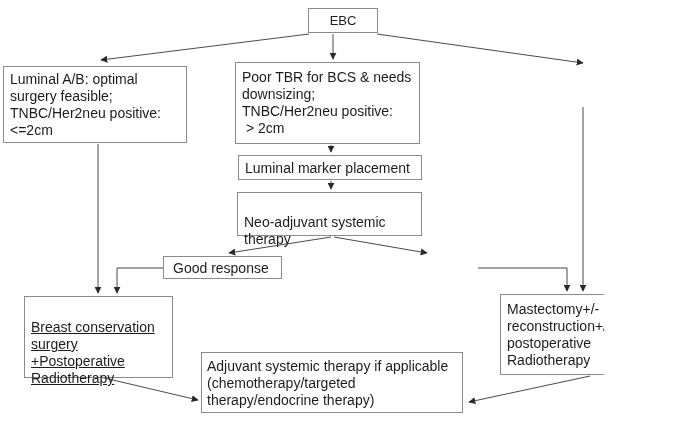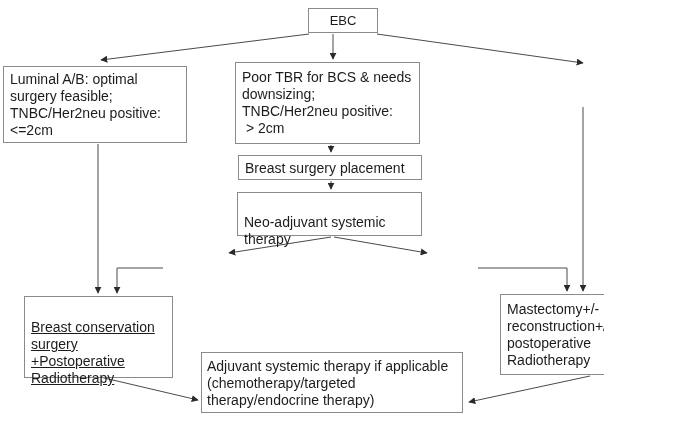--- a/index.html
+++ b/index.html
@@ -72,23 +72,24 @@
 
   <div class="node" id="node-luminal">Luminal A/B: optimal
 surgery feasible;
 TNBC/Her2neu positive:
 &lt;=2cm</div>
   <div class="node" id="node-poortbr">Poor TBR for BCS &amp; needs
 downsizing;
 TNBC/Her2neu positive:
 &nbsp;&gt; 2cm</div>
 
-  <div class="node" id="node-marker">Breast surgery placement</div>
+  <div class="node" id="node-marker">Luminal marker placement</div>
   <div class="node" id="node-neoadjuvant">Neo-adjuvant systemic
 therapy</div>
+  <div class="node" id="node-goodresponse">Good response</div>
 
   <div class="node" id="node-bcs-surgery">Breast conservation
 surgery
 +Postoperative
 Radiotherapy</div>
   <div class="node" id="node-mastectomy">Mastectomy+/-
 reconstruction+/-
 postoperative
 Radiotherapy</div>
   <div class="node" id="node-adjuvant">Adjuvant systemic therapy if applicable

